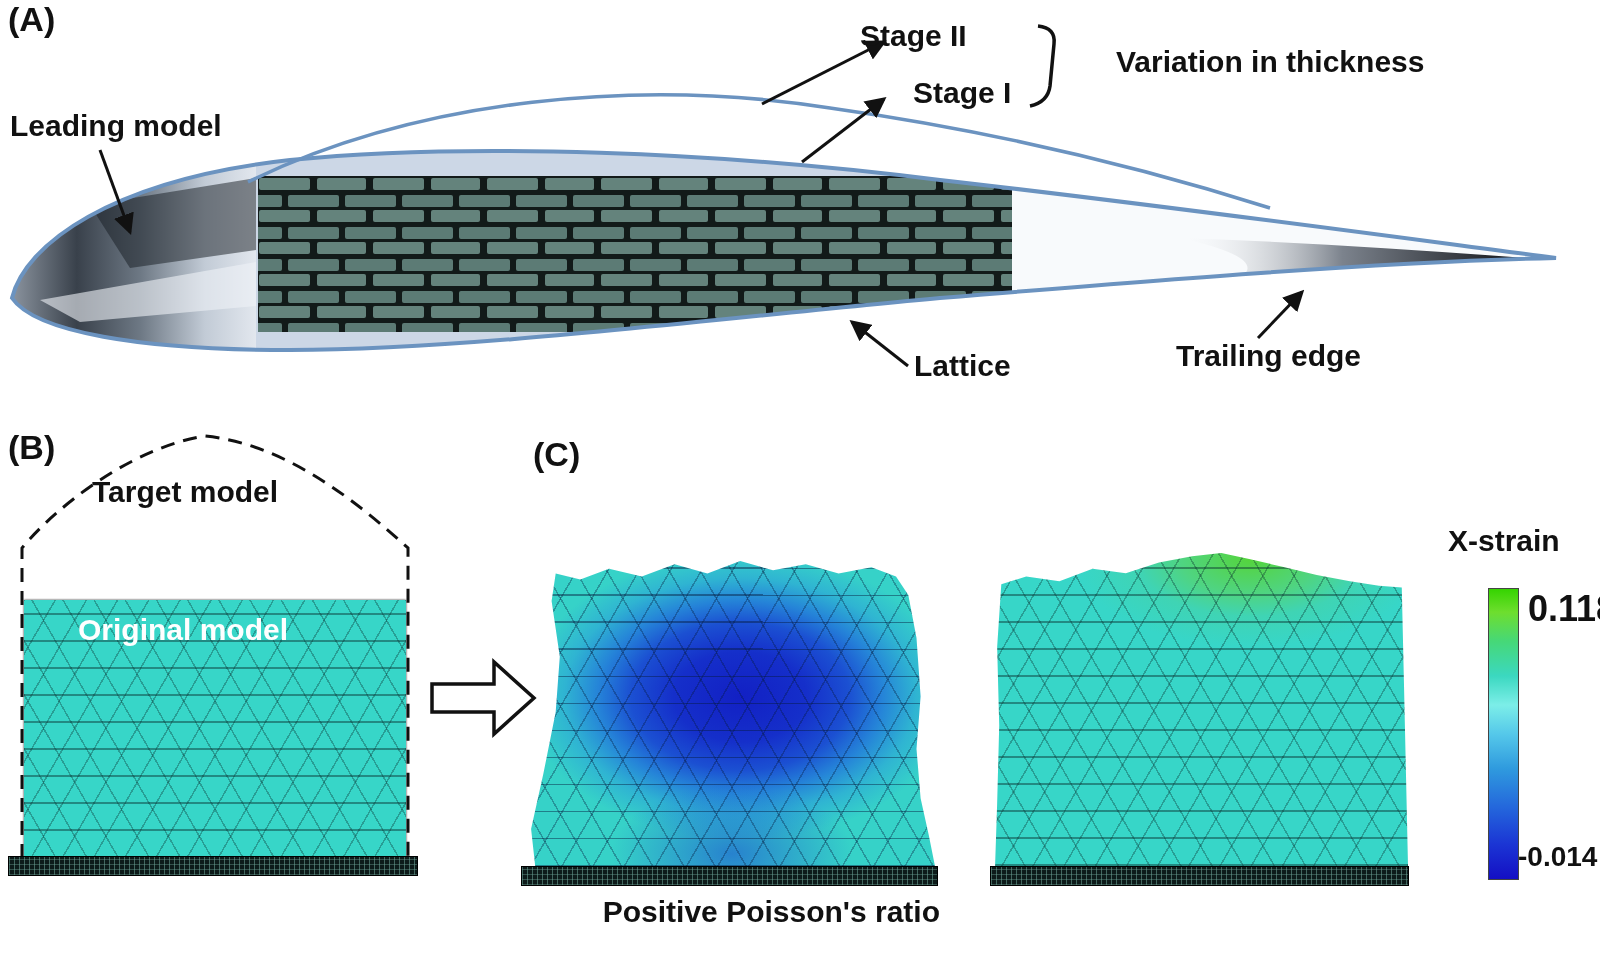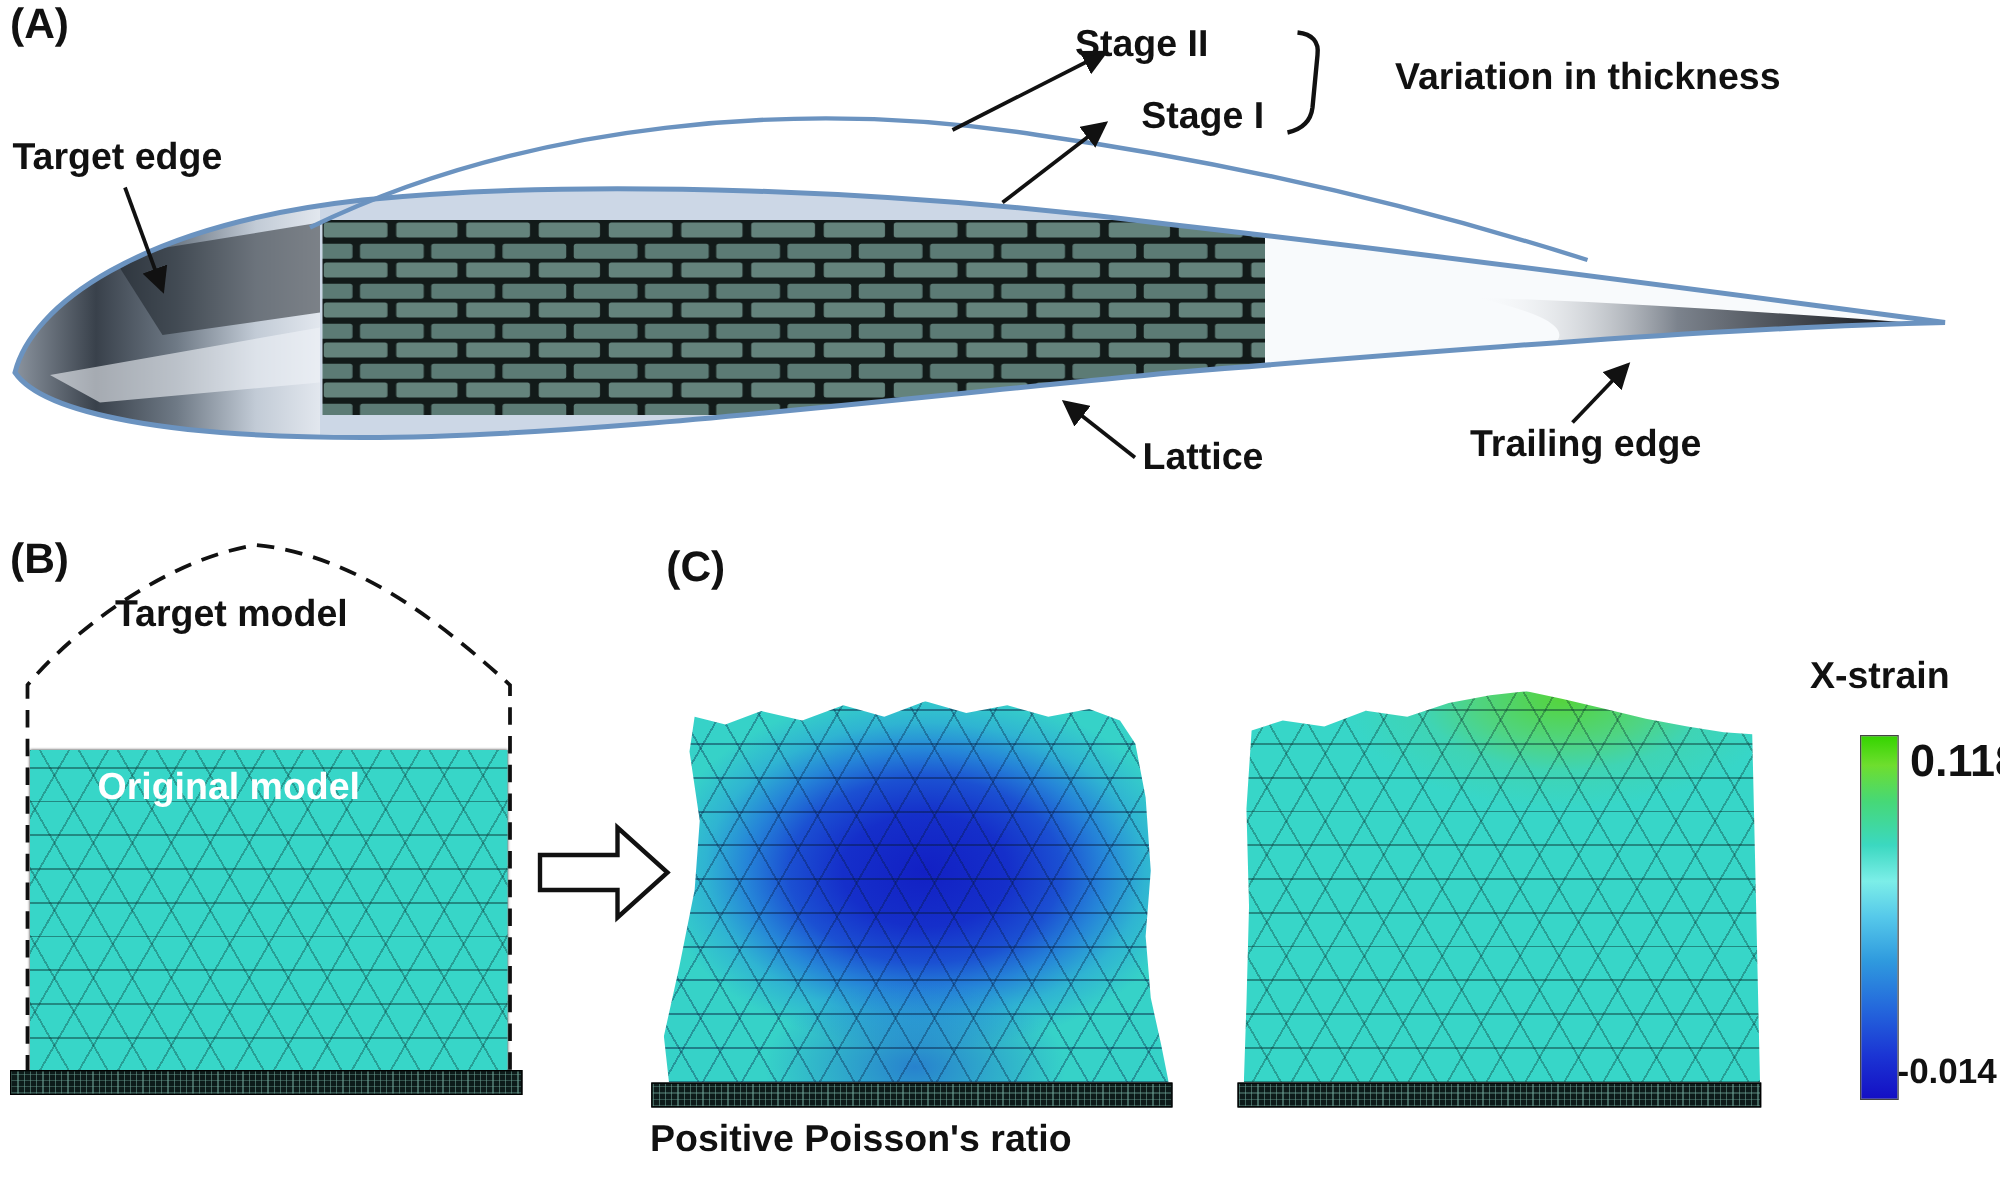--- a/index.html
+++ b/index.html
@@ -4,21 +4,21 @@
 <style>
   html,body{margin:0;padding:0;background:#ffffff;}
   .stage{
     position:relative;width:1600px;height:960px;background:#ffffff;overflow:hidden;
     font-family:"Liberation Sans", sans-serif;color:#111;
   }
   .layer-svg{position:absolute;left:0;top:0;width:1600px;height:960px;}
   .lbl{position:absolute;font-weight:bold;color:#111;white-space:nowrap;line-height:1.05;}
   .tag{font-size:34px;}
   .ann{font-size:30px;}
-  .caption{font-size:30px;text-align:left;}
+  .caption{font-size:30px;text-align:right;}
   .white{color:#ffffff;}
 
   
   .mesh{
     position:absolute;
     background-color:#37d6c8;
     filter:drop-shadow(0 0 1.2px rgba(0,0,0,0.85));
   }
   .mesh-lines{
     background-image:
@@ -149,21 +149,21 @@
   <div class="mesh mesh-positive"></div>
   <div class="mesh mesh-zero"></div>
 
   <div class="base-bar base-b"></div>
   <div class="base-bar base-pos"></div>
   <div class="base-bar base-zer"></div>
 
   <div class="colorbar"></div>
 
   <div class="lbl tag" style="left:8px;top:2px;">(A)</div>
-  <div class="lbl ann" style="left:10px;top:110px;">Target edge</div>
+  <div class="lbl ann" style="left:10px;top:110px;">Leading model</div>
   <div class="lbl ann" style="left:860px;top:20px;">Stage II</div>
   <div class="lbl ann" style="left:901px;top:77px;margin-left:12px;">Stage I</div>
   <div class="lbl ann" style="left:1116px;top:46px;">Variation in thickness</div>
   <div class="lbl ann" style="left:914px;top:350px;">Lattice</div>
   <div class="lbl ann" style="left:1176px;top:340px;">Trailing edge</div>
 
   <div class="lbl tag" style="left:8px;top:430px;">(B)</div>
   <div class="lbl ann" style="left:92px;top:476px;">Target model</div>
   <div class="lbl ann white" style="left:78px;top:614px;">Original model</div>
 

